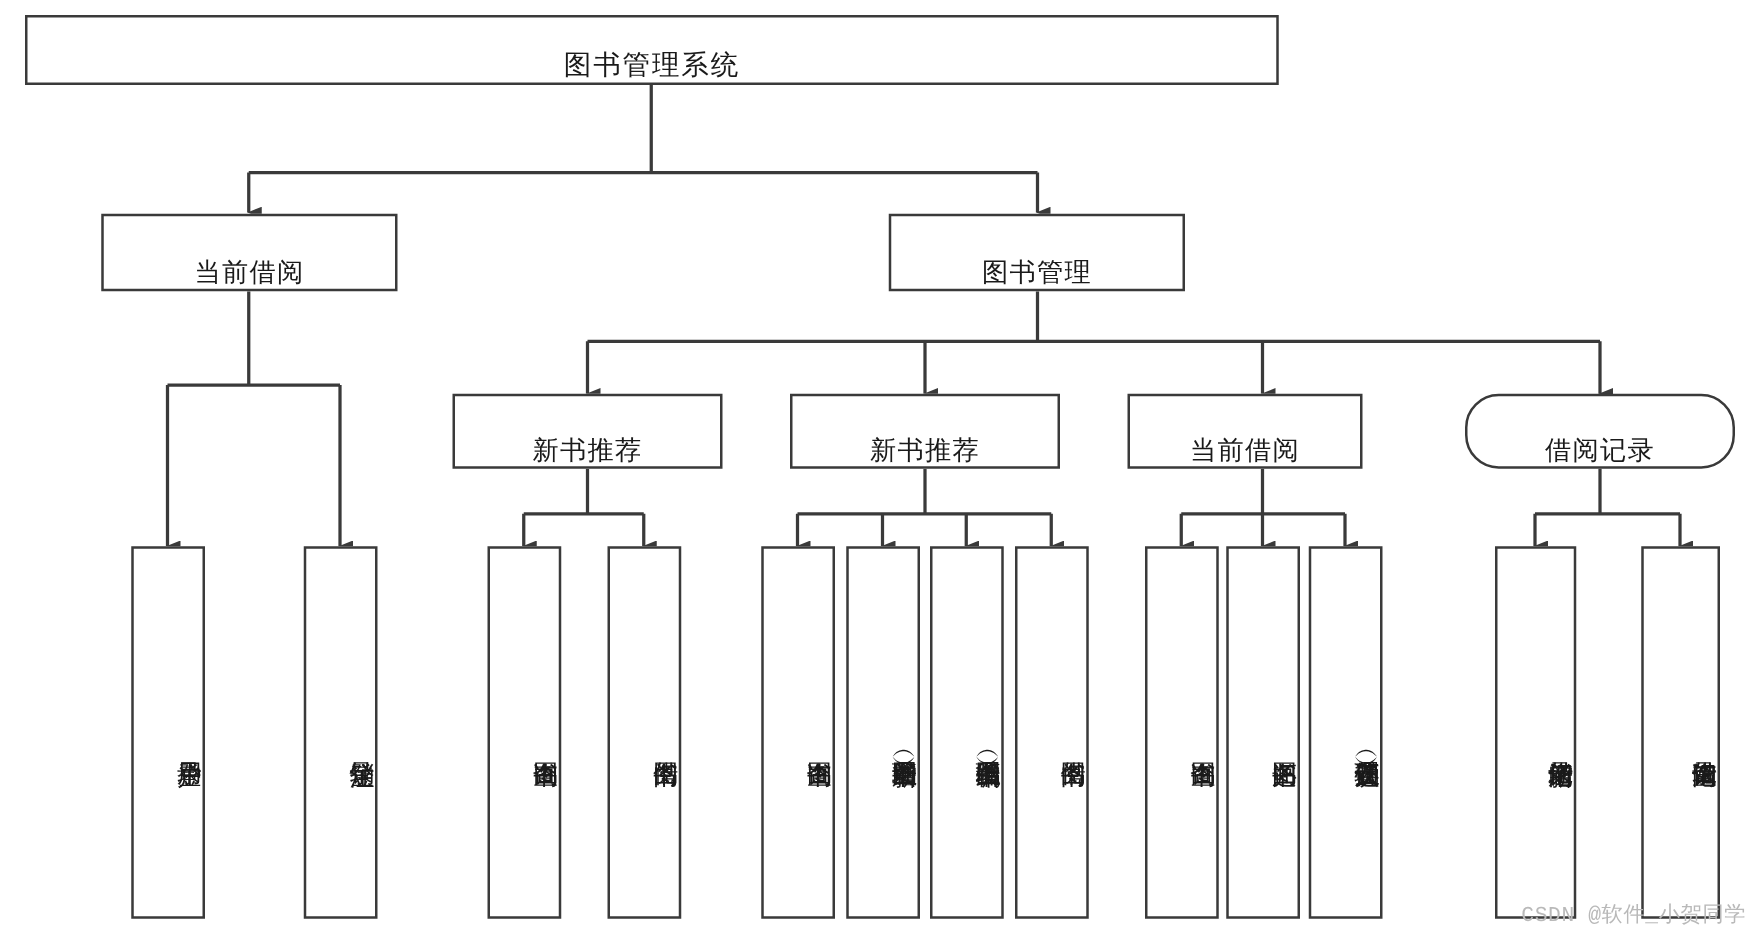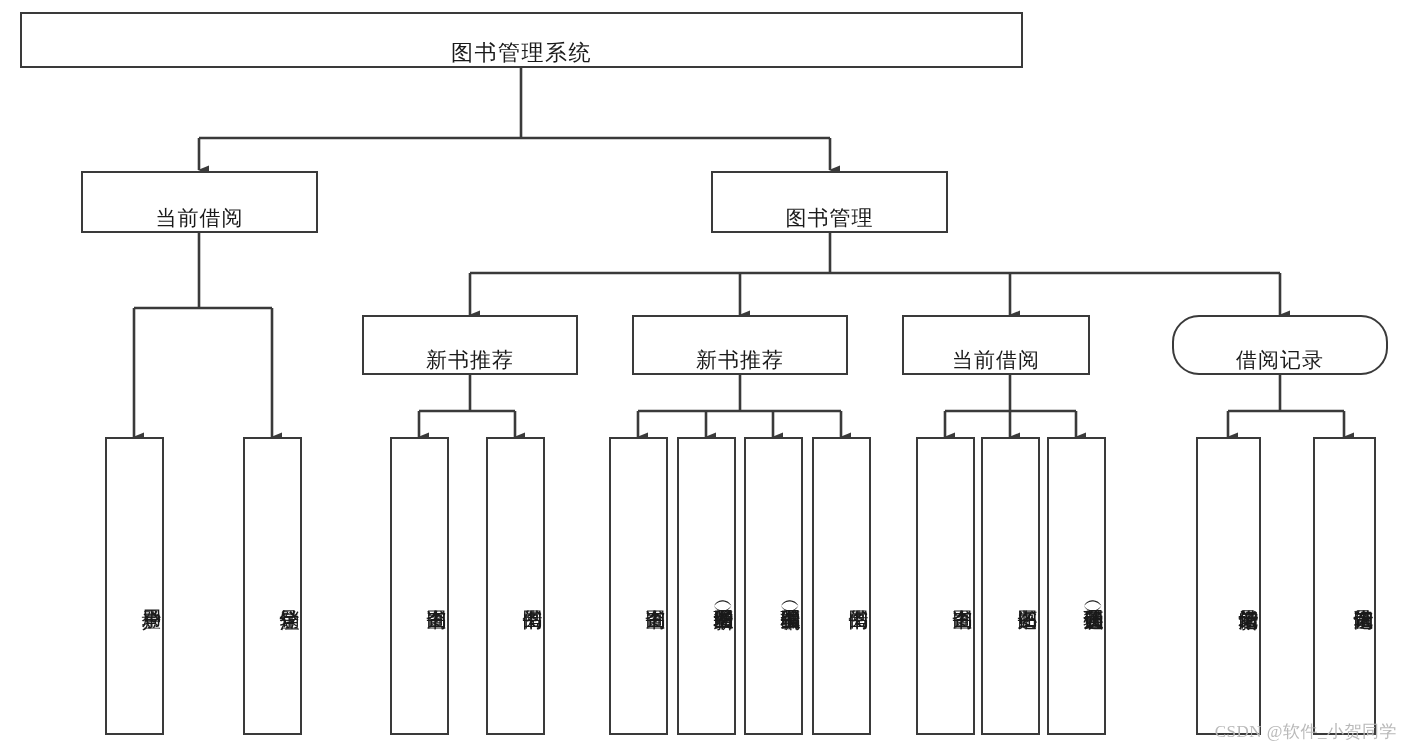--- a/index.html
+++ b/index.html
@@ -60,21 +60,21 @@
   }
   .watermark{
     position:absolute;
     right:8px;
     bottom:4px;
     font-size:17px;
     color:#b9b9b9;
     letter-spacing:0.5px;
     z-index:5;
     white-space:nowrap;
-    font-family:Liberation Serif, serif;
+    font-family:Liberation Mono, monospace;
   }
 </style>
 </head>
 <body>
 
 <div id="canvas">
 
   <svg id="edges" viewBox="0 0 1405 747">
     <defs>
       <marker id="arw" markerWidth="10" markerHeight="12" refX="4.6" refY="10.4" orient="auto" markerUnits="userSpaceOnUse">

